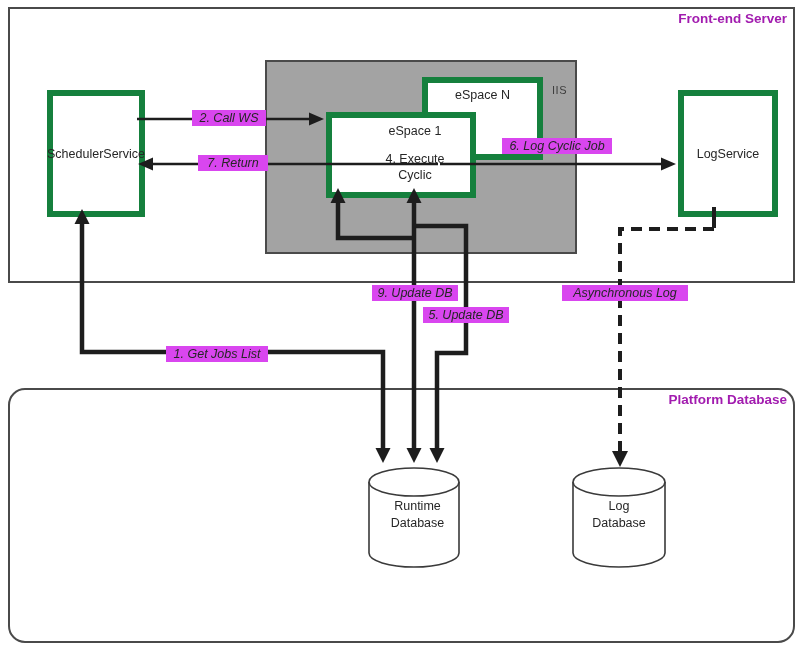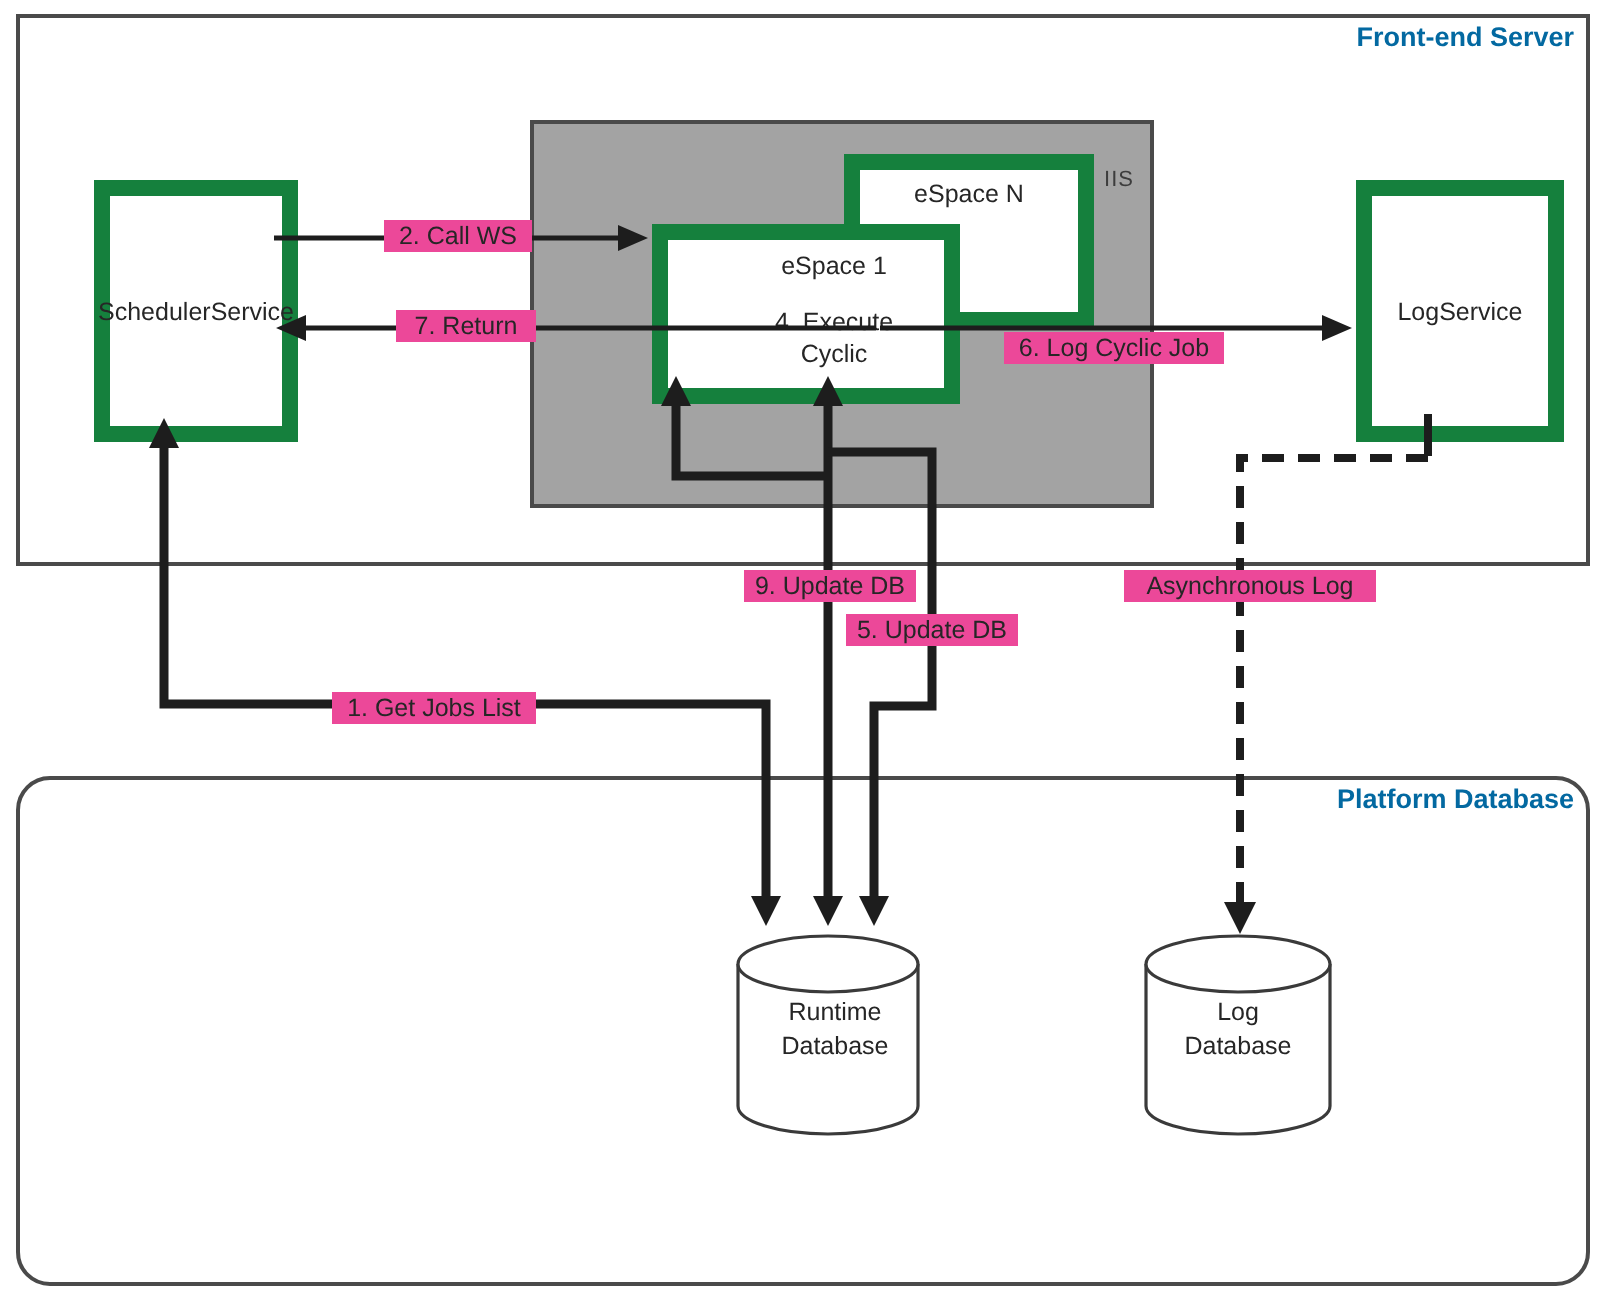--- a/index.html
+++ b/index.html
@@ -5,38 +5,38 @@
   html,body{margin:0;padding:0;background:#fff;}
   #stage{
     position:relative;width:800px;height:650px;background:#ffffff;
     font-family:"Liberation Sans","DejaVu Sans",sans-serif;
     color:#262626;overflow:hidden;
   }
   .region{
     position:absolute;border:2px solid var(--box-border,#4a4a4a);background:transparent;
   }
   .region-title{
-    position:absolute;top:2px;right:6px;font-weight:bold;font-size:13.5px;color:#0369a1;
+    position:absolute;top:2px;right:6px;font-weight:bold;font-size:13.5px;color:#a21caf;
     white-space:nowrap;
   }
   .node{
-    position:absolute;background:#ffffff;border:8px solid #15803d;
+    position:absolute;background:#ffffff;border:6px solid #15803d;
     font-size:12.5px;line-height:16px;text-align:center;
   }
   .node.centered{display:flex;flex-direction:row;justify-content:center;align-items:center;}
   .gray-box{
     position:absolute;background:var(--iis-fill,#a3a3a3);border:2px solid var(--box-border,#4a4a4a);
   }
   .iis-label{
     position:absolute;top:22px;right:8px;font-weight:normal;font-size:11px;color:#3d3d3d;
     letter-spacing:0.5px;
   }
   .edge-label{
-    position:absolute;background:#ec4899;font-size:12.5px;line-height:16px;text-align:center;
-    white-space:nowrap;padding:0 1px;z-index:6;
+    position:absolute;background:#d946ef;font-size:12.5px;line-height:16px;text-align:center;
+    white-space:nowrap;padding:0 1px;z-index:6;font-style:italic;
   }
   .db-label{
     position:absolute;font-size:12.5px;line-height:17px;text-align:center;z-index:6;
   }
   #wires{position:absolute;left:0;top:0;z-index:5;}
   .layer1{z-index:1;} .layer2{z-index:2;} .layer3{z-index:3;} .layer4{z-index:4;}
   .espace1-title{margin-top:5px;}
   .espace1-sub{margin-top:12px;}
 </style>
 </head>
@@ -133,21 +133,21 @@
      Log Database --&gt;
     <g stroke="var(--line,#1d1d1d)" fill="var(--line,#1d1d1d)">
       <path d="M714,207 V228" stroke-width="4" fill="none"></path>
       <path d="M714,229 H620 V451" stroke-width="4" fill="none" stroke-dasharray="11,7"></path>
       <polygon points="620,467 612,451 628,451" stroke="none"></polygon>
     </g>
   </svg>
 
   <div class="edge-label" style="left:192px;top:110px;width:72px;">2. Call WS</div>
   <div class="edge-label" style="left:198px;top:155px;width:68px;">7. Return</div>
-  <div class="edge-label" style="left:502px;top:166px;width:108px;">6. Log Cyclic Job</div>
+  <div class="edge-label" style="left:502px;top:138px;width:108px;">6. Log Cyclic Job</div>
   <div class="edge-label" style="left:372px;top:285px;width:84px;">9. Update DB</div>
   <div class="edge-label" style="left:423px;top:307px;width:84px;">5. Update DB</div>
   <div class="edge-label" style="left:166px;top:346px;width:100px;">1. Get Jobs List</div>
   <div class="edge-label" style="left:562px;top:285px;width:124px;">Asynchronous Log</div>
 
   <div class="db-label" style="left:369px;top:498px;width:97px;">
     <div>Runtime</div>
     <div>Database</div>
   </div>
   <div class="db-label" style="left:573px;top:498px;width:92px;">

